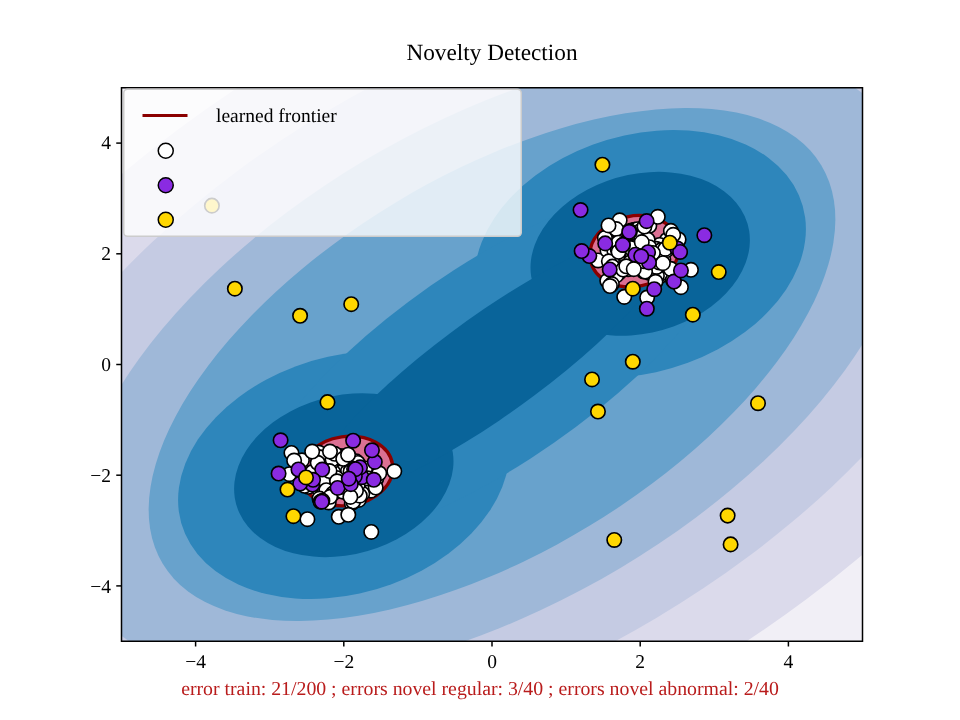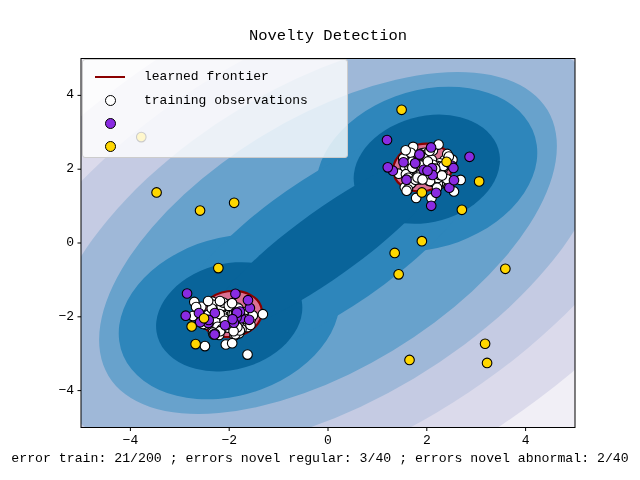--- a/index.html
+++ b/index.html
@@ -1,27 +1,27 @@
 <!DOCTYPE html>
 <html><head>
 <meta charset="utf-8">
 <style>
   html,body{margin:0;padding:0;background:#888;}
   .figure{
     position:relative;width:640px;height:480px;background:#ffffff;
-    font-family:Liberation Mono, monospace;color:#000;overflow:hidden;
+    font-family:Liberation Serif, serif;color:#000;overflow:hidden;
   }
   .figure svg{position:absolute;left:0;top:0;}
   .plot-title{
     position:absolute;left:81px;top:27px;width:494px;text-align:center;
     font-size:15.5px;line-height:18px;color:#000;
   }
   .xlabel{
     position:absolute;left:1px;top:451px;width:638px;text-align:center;
-    font-size:13.2px;color:#000000;
+    font-size:13.2px;color:#b91c1c;
   }
   .tick-label{position:absolute;font-size:13px;color:#000;}
   .tick-label.x{width:44px;text-align:center;top:433px;}
   .tick-label.y{width:34px;text-align:right;left:40px;height:16px;line-height:16px;}
   .legend{
     position:absolute;left:82px;top:59px;width:266px;height:99px;
     background:rgba(255,255,255,0.8);border:1px solid #cccccc;border-radius:3px;
     box-sizing:border-box;padding-top:5px;
   }
   .legend-row{display:flex;align-items:center;height:23.4px;}
@@ -374,21 +374,20 @@
       <div class="legend-row">
         <span class="legend-marker-box">
           <span class="legend-line" style="border-top-color: rgb(139, 0, 0);"></span>
         </span>
         <span class="legend-label">learned frontier</span>
       </div>
       <div class="legend-row">
         <span class="legend-marker-box">
           <span class="legend-dot" style="background: rgb(255, 255, 255);"></span>
         </span>
-        <span class="legend-label">training observations</span>
       </div>
       <div class="legend-row">
         <span class="legend-marker-box">
           <span class="legend-dot" style="background: rgb(138, 43, 226);"></span>
         </span>
       </div>
       <div class="legend-row">
         <span class="legend-marker-box">
           <span class="legend-dot" style="background: rgb(255, 215, 0);"></span>
         </span>

